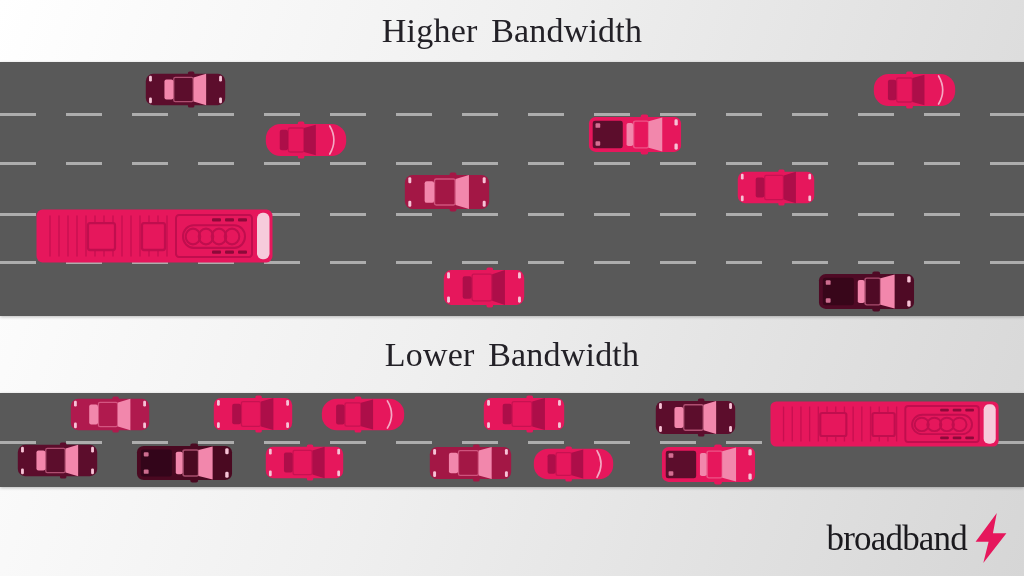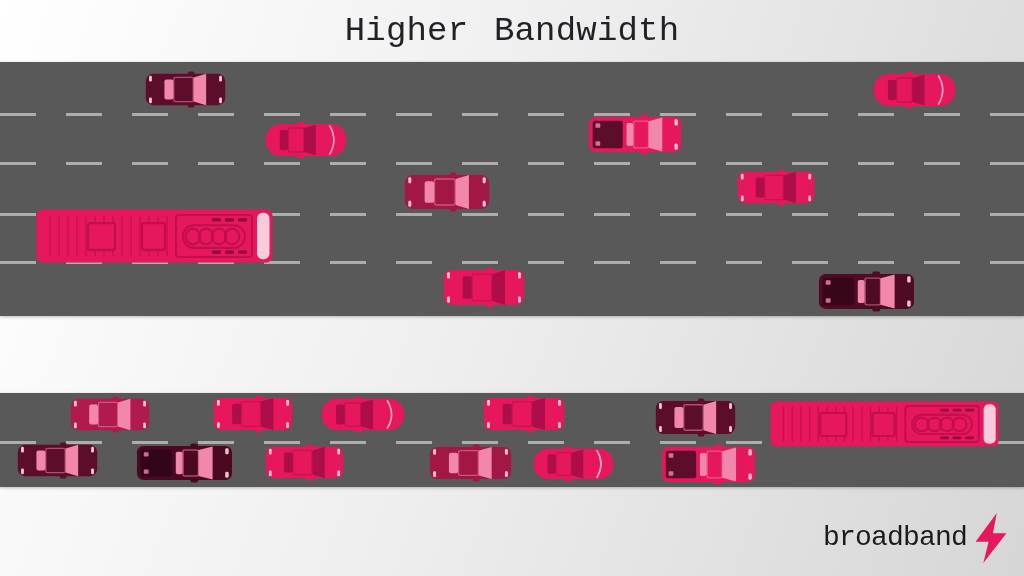--- a/index.html
+++ b/index.html
@@ -1,38 +1,38 @@
 <!DOCTYPE html>
 <html><head>
 <meta charset="utf-8">
 <style>
   html,body{margin:0;padding:0;}
   .canvas{
     position:relative;width:1024px;height:576px;overflow:hidden;
     background:linear-gradient(110deg,#ffffff 0%,#efefef 45%,#d6d6d6 100%);
-    font-family:Liberation Mono, monospace;
+    font-family:Liberation Serif, serif;
   }
   .band{position:absolute;left:0;width:1024px;display:flex;align-items:center;justify-content:center;}
   .band-top{top:0;height:62px;}
   .band-mid{top:316px;height:77px;}
   .band-title{
     font-size:34px;font-weight:500;color:#232127;letter-spacing:0.2px;word-spacing:5px;margin:0;
   }
   .road{position:absolute;left:0;width:1024px;background:#595959;box-shadow:0 1px 3px rgba(0,0,0,.25);}
   .road-1{top:62px;height:254px;}
   .road-2{top:393px;height:94px;}
   .lane-line{
     position:absolute;left:0;width:100%;height:3px;
     background:repeating-linear-gradient(90deg,#adadad 0 36px,transparent 36px 66px);
   }
   .vehicle{position:absolute;}
   .vehicle svg{display:block;width:100%;height:100%;}
   .logo{
     position:absolute;right:14px;bottom:12px;display:flex;align-items:center;
-    color:#1b1a1e;font-size:28px;letter-spacing:-0.8px;line-height:1;
+    color:#1b1a1e;font-size:35px;letter-spacing:-0.8px;line-height:1;
   }
   .logo .lt{font-weight:400;}
   .logo .lt-bold{font-weight:800;}
   .bolt{width:38px;height:52px;margin-left:5px;}
 </style>
 </head>
 <body>
 
 <div class="canvas">
 
@@ -185,20 +185,23 @@
     <rect x="48.5" y="8" width="16" height="30" rx="2" fill="none" stroke="#F287AC" stroke-opacity="0.55" stroke-width="1.6"></rect>
     <path d="M64.5 8 L79 4 L79 42 L64.5 38 Z" fill="#F287AC"></path>
     <g fill="#F6C3D6">
             <rect x="92" y="6" width="3.5" height="7" rx="1.5"></rect>
             <rect x="92" y="33" width="3.5" height="7" rx="1.5"></rect>
           </g>
         </svg>
       </div>
     </div>
 
+  <div class="band band-mid">
+    <h1 class="band-title">Lower Bandwidth</h1>
+  </div>
 
   <div class="road road-2">
       <div class="lane-line" style="top: 48px;"></div>
       <div class="vehicle" style="left: 70px; top: 3px; width: 80px; height: 37px;">
         <svg viewBox="0 0 100 46" preserveAspectRatio="none" xmlns="http://www.w3.org/2000/svg">
     <rect x="53" y="0.5" width="8" height="5" rx="2" fill="#B01A4E"></rect>
     <rect x="53" y="40.5" width="8" height="5" rx="2" fill="#B01A4E"></rect>
     <rect x="1" y="3.5" width="98" height="39" rx="9" fill="#B01A4E"></rect>
     <g fill="#F6C3D6">
             <rect x="5" y="6" width="3.5" height="7" rx="1.5"></rect>

